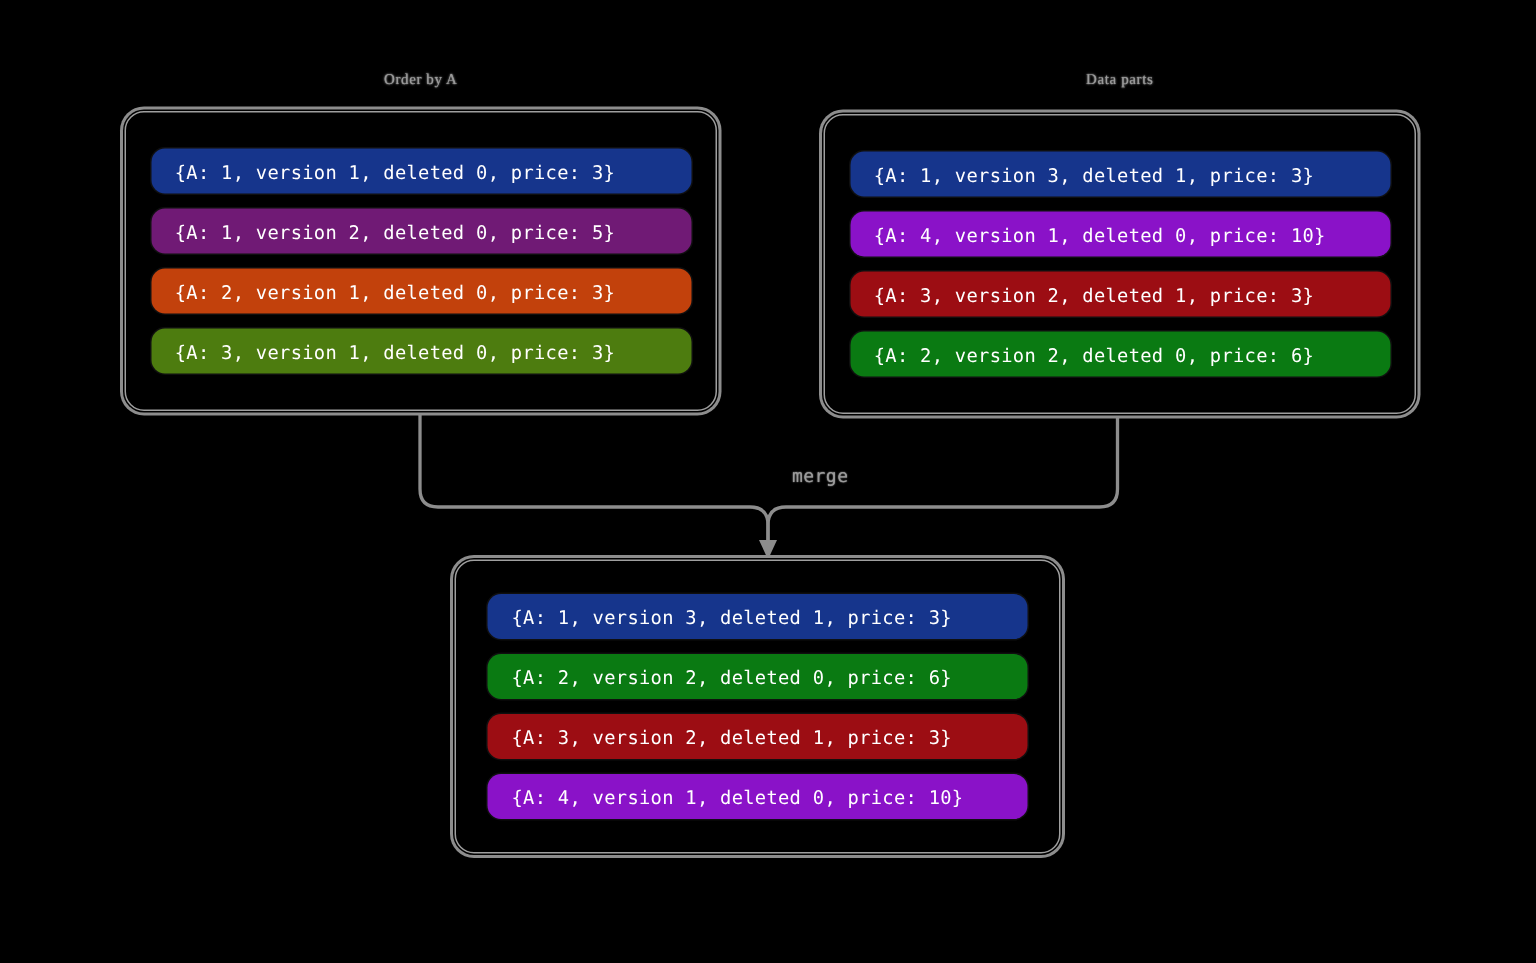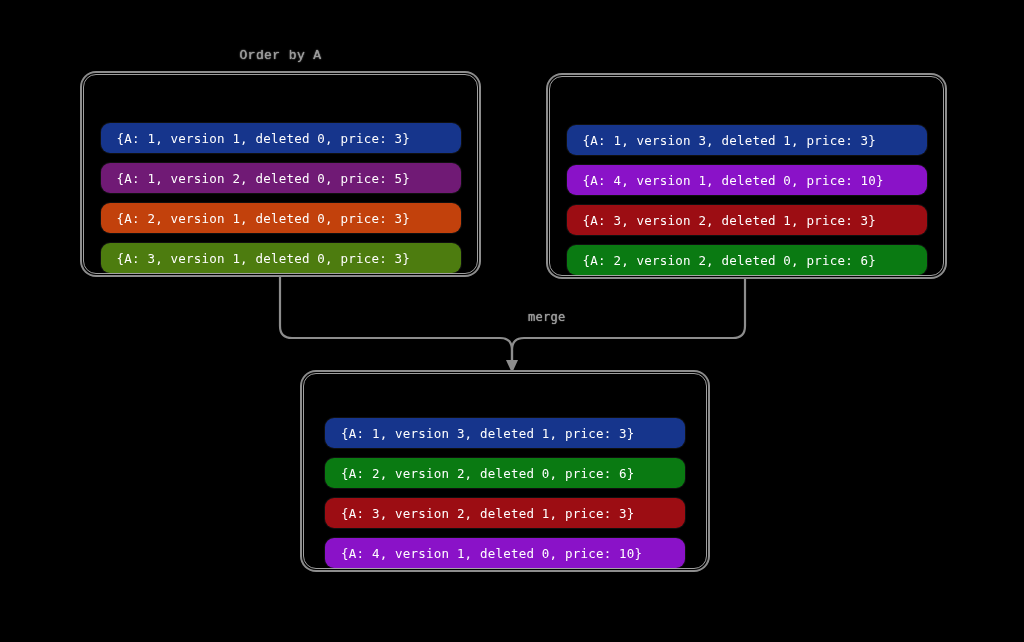--- a/index.html
+++ b/index.html
@@ -16,42 +16,42 @@
   }
   #canvas {
     position: absolute;
     left: 0; top: 0;
     width: 1024px;
     height: 642px;
   }
   .panel-title {
     position: absolute;
     color: #9a9a9a;
-    font-family: Liberation Mono, monospace;
-    font-size: 13px;
+    font-family: Liberation Serif, serif;
+    font-size: 10px;
     letter-spacing: 0.4px;
     white-space: nowrap;
     text-align: center;
     text-shadow: 0 0 1px #bbbbbb, 0 0 2px #5a5a5a;
     user-select: none;
   }
   .panel {
     position: absolute;
     border: 1px solid #9f9f9f;
     border-radius: 13px;
     box-sizing: border-box;
     background: #000000;
     box-shadow: 0 0 0 1px #000000, 0 0 0 3px #8d8d8d;
   }
   .panel-inner {
     position: absolute;
     left: 0; top: 0; right: 0; bottom: 0;
     display: flex;
     flex-direction: column;
-    justify-content: flex-end;
+    justify-content: center;
     align-items: center;
     gap: 10px;
   }
   .pill {
     box-sizing: border-box;
     height: 30px;
     border-radius: 9px;
     display: flex;
     align-items: center;
     padding: 0 16px;
@@ -97,20 +97,21 @@
 
   <div class="panel" style="left:83px; top:74px; width:395px; height:200px;">
     <div class="panel-inner">
       <div class="pill" style="width:360px; background:#16358c;">{A: 1, version 1, deleted 0, price: 3}</div>
       <div class="pill" style="width:360px; background:#701a75;">{A: 1, version 2, deleted 0, price: 5}</div>
       <div class="pill" style="width:360px; background:#c2410c;">{A: 2, version 1, deleted 0, price: 3}</div>
       <div class="pill" style="width:360px; background:#4d7c0f;">{A: 3, version 1, deleted 0, price: 3}</div>
     </div>
   </div>
 
+  <div class="panel-title" style="left:549px; top:48px; width:395px;">Data parts</div>
 
   <div class="panel" style="left:549px; top:76px; width:395px; height:200px;">
     <div class="panel-inner">
       <div class="pill" style="width:360px; background:#16358c;">{A: 1, version 3, deleted 1, price: 3}</div>
       <div class="pill" style="width:360px; background:#8a12c8;">{A: 4, version 1, deleted 0, price: 10}</div>
       <div class="pill" style="width:360px; background:#9c0d13;">{A: 3, version 2, deleted 1, price: 3}</div>
       <div class="pill" style="width:360px; background:#0a7a12;">{A: 2, version 2, deleted 0, price: 6}</div>
     </div>
   </div>
 

